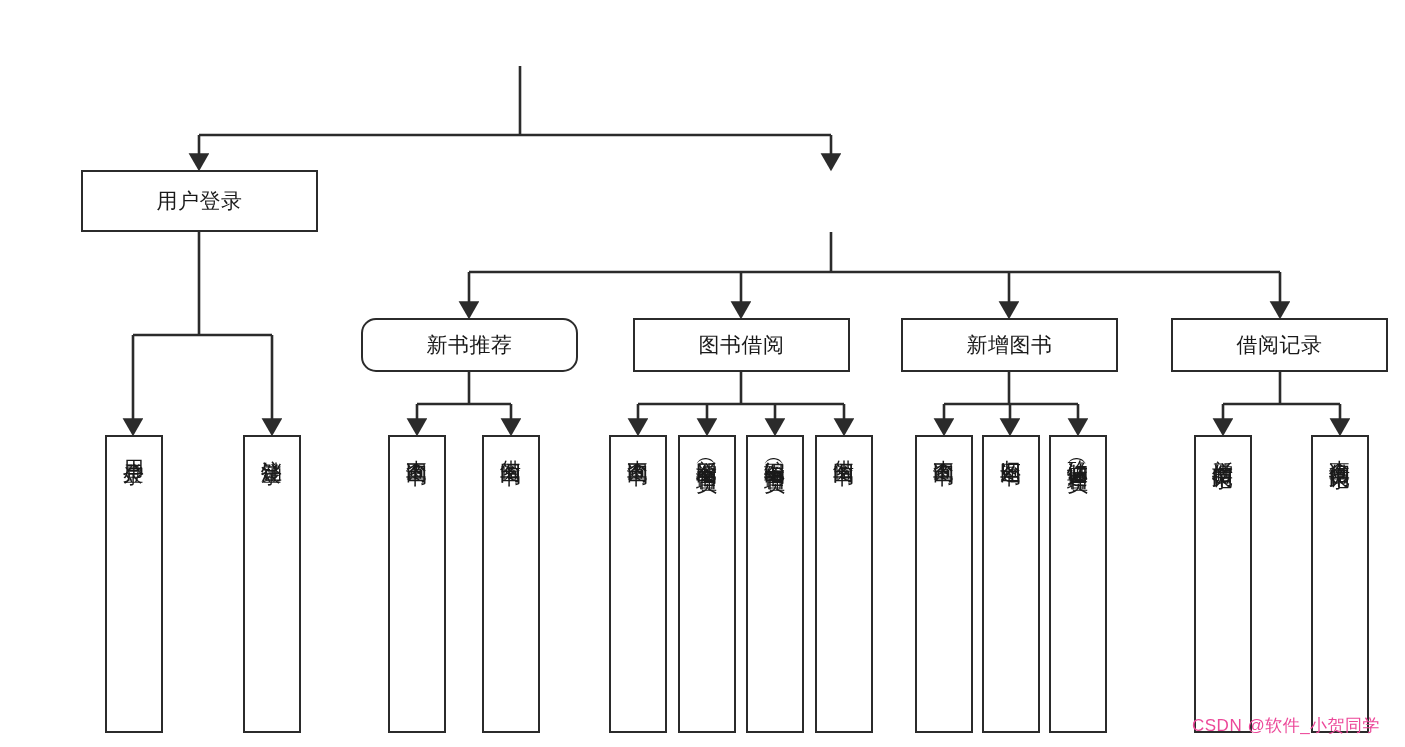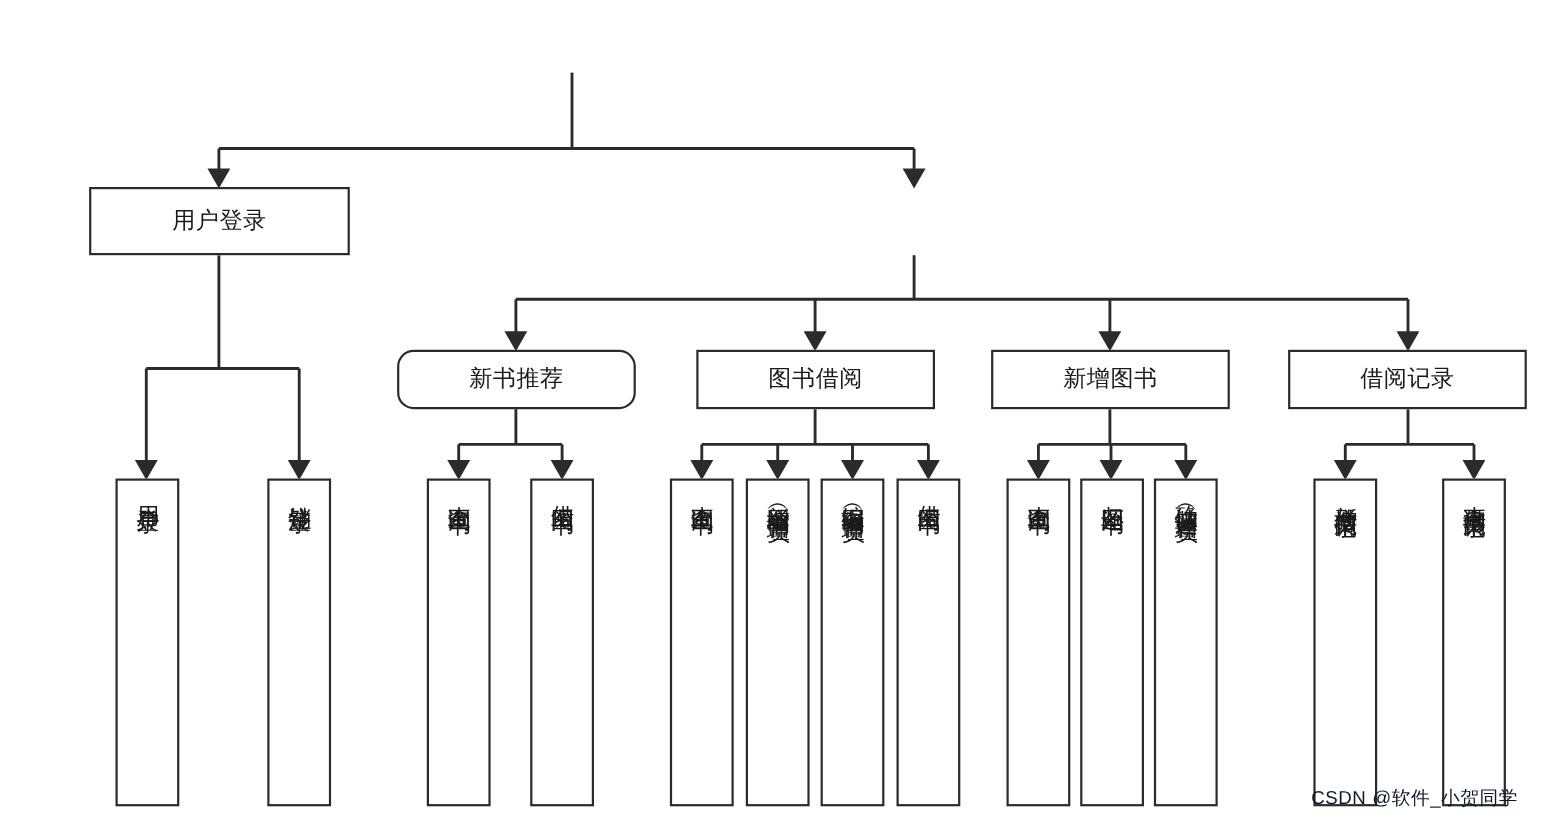--- a/index.html
+++ b/index.html
@@ -53,21 +53,21 @@
     text-orientation: upright;
     font-size: 21px;
     letter-spacing: 2px;
     line-height: 1.0;
     white-space: nowrap;
   }
   #root-node .label { font-size: 22px; }
   .watermark {
     position: absolute;
     font-size: 17px;
-    color: #0f172a;
+    color: #ec4899;
     white-space: nowrap;
     letter-spacing: 0.5px;
   }
 </style>
 </head>
 <body>
 
 <div id="canvas">
 
   <svg class="edges" viewBox="0 0 1405 747">

